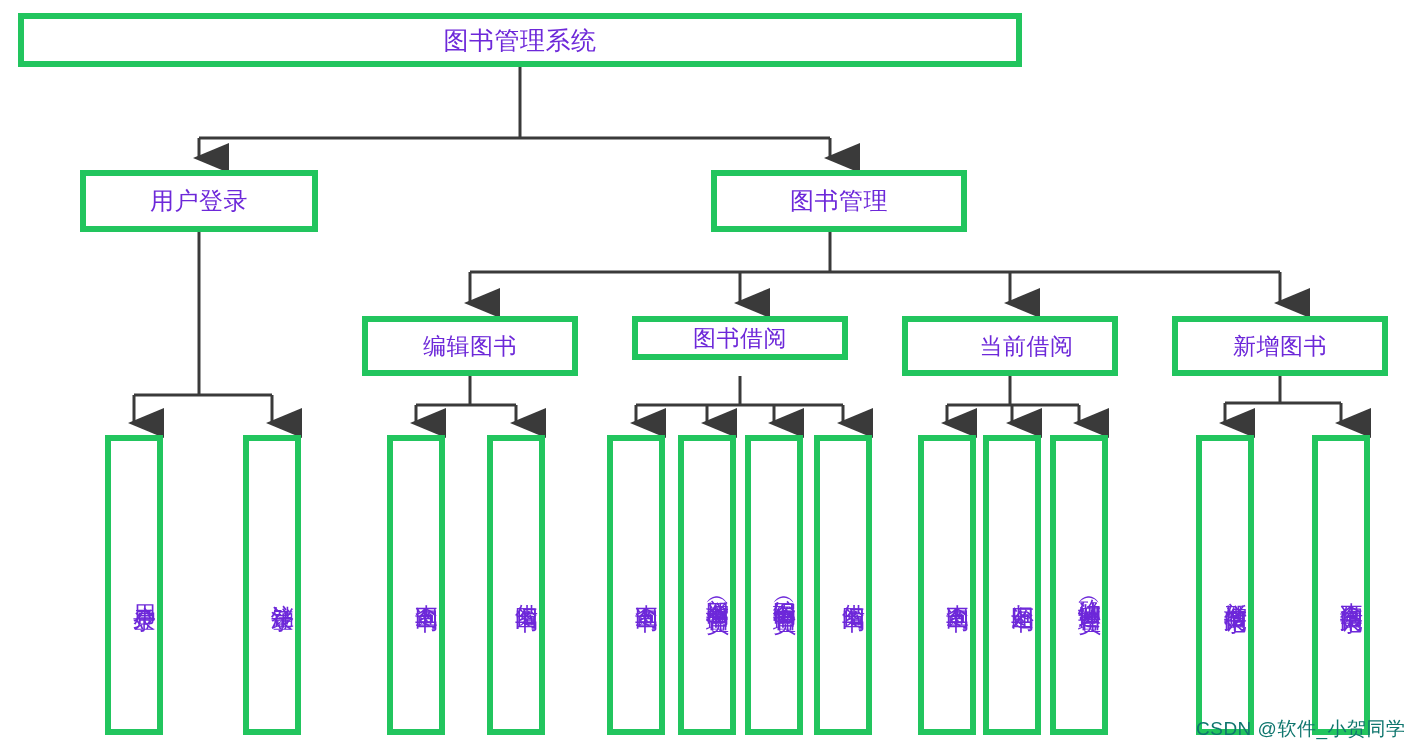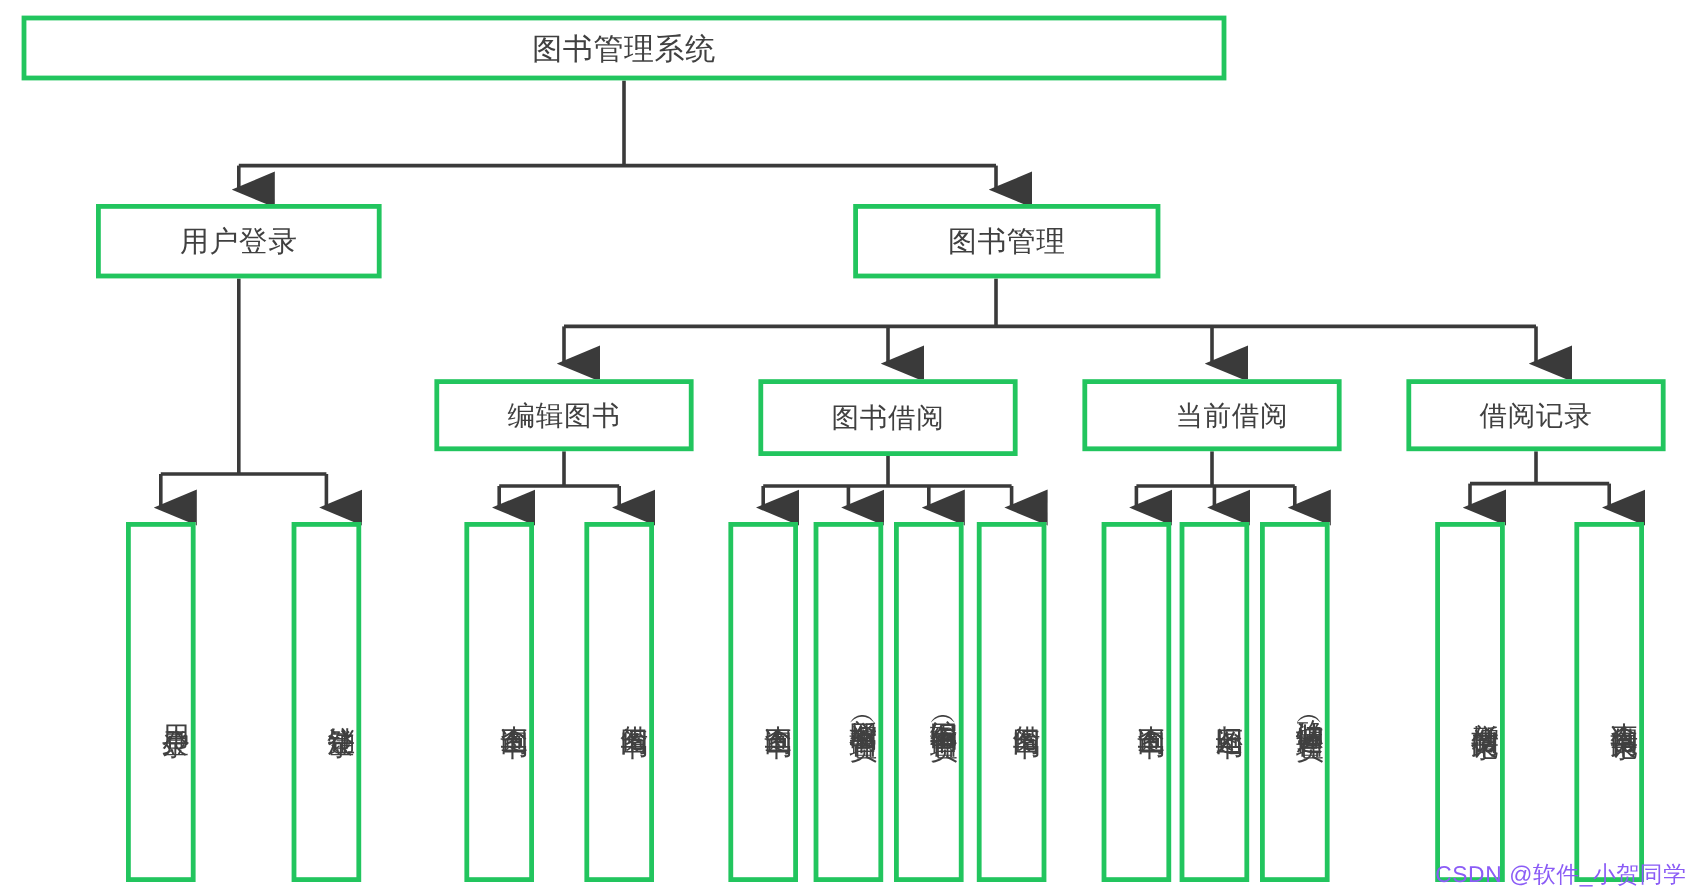--- a/index.html
+++ b/index.html
@@ -22,26 +22,26 @@
     position: absolute;
     left: 0;
     top: 0;
     width: 1405px;
     height: 747px;
     pointer-events: none;
   }
   .node {
     position: absolute;
     box-sizing: border-box;
-    border: 4px solid #22c55e;
+    border: 6px solid #22c55e;
     background: #ffffff;
     display: flex;
     align-items: center;
     justify-content: center;
-    color: #404040;
+    color: #6d28d9;
     letter-spacing: 0.5px;
   }
   .node-root {
     font-size: 25px;
   }
   .node-l2 {
     font-size: 24px;
   }
   .node-l3 {
     font-size: 23px;
@@ -54,21 +54,21 @@
     justify-content: center;
     padding-top: 10px;
     line-height: 1.06;
     letter-spacing: 2px;
   }
   #watermark {
     position: absolute;
     left: 1196px;
     top: 716px;
     font-size: 19px;
-    color: #8b5cf6;
+    color: #0f766e;
     white-space: nowrap;
     letter-spacing: 0.5px;
   }
 </style>
 </head>
 <body>
 
 <div id="canvas">
 
   <svg id="edges" viewBox="0 0 1405 747" width="1405" height="747" xmlns="http://www.w3.org/2000/svg">
@@ -135,23 +135,23 @@
       <path d="M 1341 403 L 1341 423" marker-end="url(#arrow)"></path>
     </g>
   </svg>
 
   <div class="node node-root" style="left: 18px; top: 13px; width: 1004px; height: 54px;">图书管理系统</div>
 
   <div class="node node-l2" style="left: 80px; top: 170px; width: 238px; height: 62px;">用户登录</div>
   <div class="node node-l2" style="left: 711px; top: 170px; width: 256px; height: 62px;">图书管理</div>
 
   <div class="node node-l3" style="left: 362px; top: 316px; width: 216px; height: 60px;">编辑图书</div>
-  <div class="node node-l3" style="left: 632px; top: 316px; width: 216px; height: 64px;">图书借阅</div>
+  <div class="node node-l3" style="left: 632px; top: 316px; width: 216px; height: 44px;">图书借阅</div>
   <div class="node node-l3" style="left: 902px; top: 316px; width: 216px; height: 60px; padding-left: 33px;">当前借阅</div>
-  <div class="node node-l3" style="left: 1172px; top: 316px; width: 216px; height: 60px;">借阅记录</div>
+  <div class="node node-l3" style="left: 1172px; top: 316px; width: 216px; height: 60px;">新增图书</div>
 
   <div class="node node-leaf" style="left: 105px; top: 435px; width: 58px; height: 300px;">用户登录</div>
   <div class="node node-leaf" style="left: 243px; top: 435px; width: 58px; height: 300px;">注销登录</div>
   <div class="node node-leaf" style="left: 387px; top: 435px; width: 58px; height: 300px;">查询图书</div>
   <div class="node node-leaf" style="left: 487px; top: 435px; width: 58px; height: 300px;">借阅图书</div>
   <div class="node node-leaf" style="left: 607px; top: 435px; width: 58px; height: 300px;">查询图书</div>
   <div class="node node-leaf" style="left: 678px; top: 435px; width: 58px; height: 300px;">新增图书（管理员）</div>
   <div class="node node-leaf" style="left: 745px; top: 435px; width: 58px; height: 300px;">编辑图书（管理员）</div>
   <div class="node node-leaf" style="left: 814px; top: 435px; width: 58px; height: 300px;">借阅图书</div>
   <div class="node node-leaf" style="left: 918px; top: 435px; width: 58px; height: 300px;">查询图书</div>

